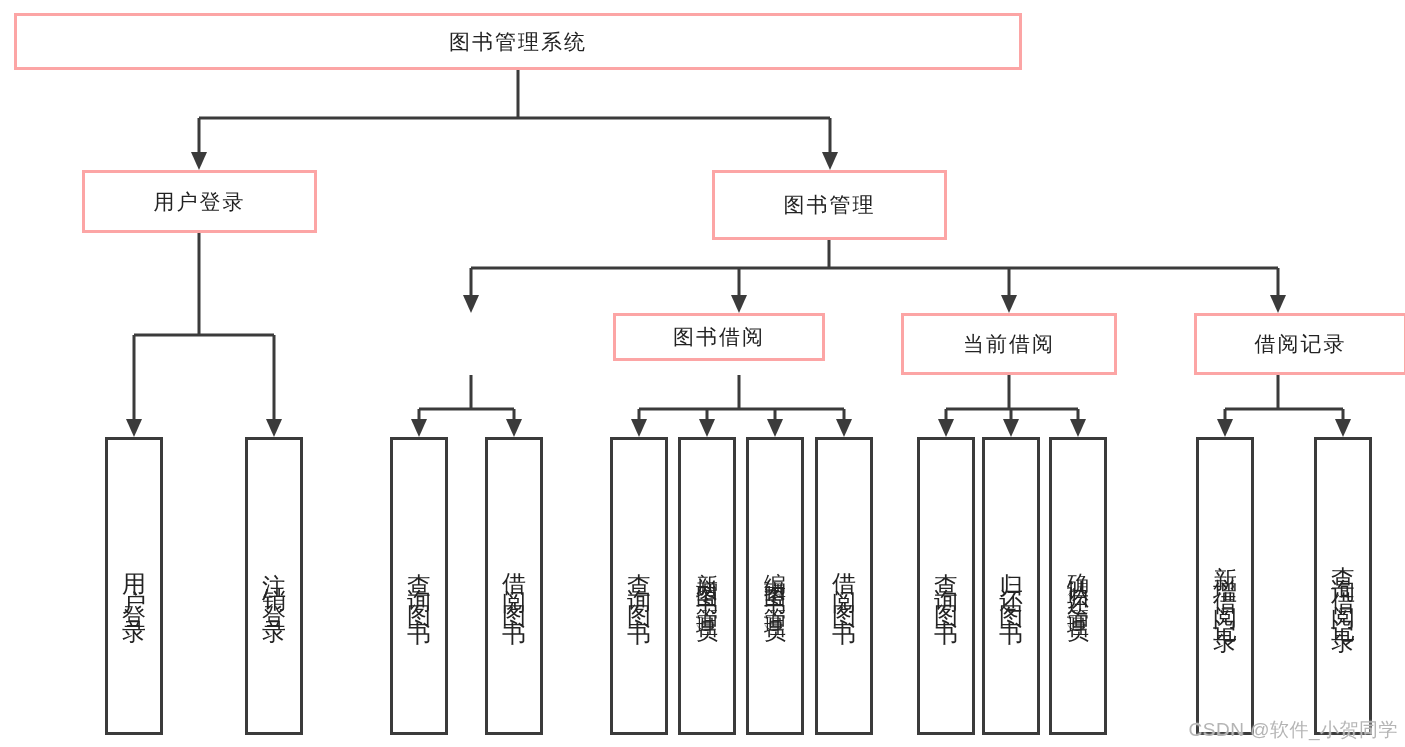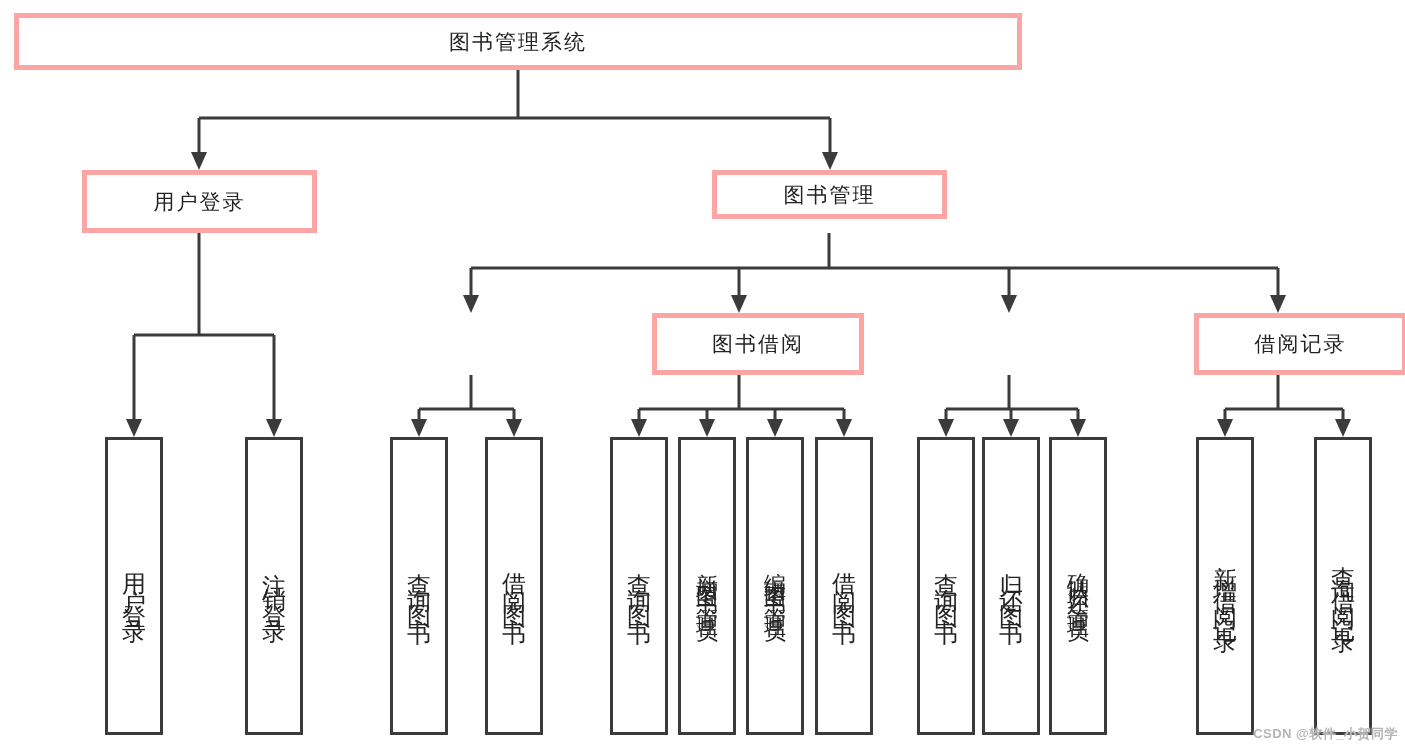--- a/index.html
+++ b/index.html
@@ -16,21 +16,21 @@
     position: absolute;
     left: 0; top: 0;
     width: 1405px; height: 747px;
   }
   #wires path { stroke: #3b3b3b; stroke-width: 3; fill: none; }
   #wires polygon { fill: #3b3b3b; stroke: none; }
   .hbox {
     position: absolute;
     box-sizing: border-box;
     background: #ffffff;
-    border: 5px solid #fca5a5;
+    border: 3px solid #fca5a5;
     display: flex;
     align-items: center;
     justify-content: center;
     font-size: 21px;
     letter-spacing: 2px;
     white-space: nowrap;
   }
   .vbox {
     position: absolute;
     box-sizing: border-box;
@@ -47,26 +47,25 @@
     font-size: 24px;
     letter-spacing: 16px;
     white-space: nowrap;
   }
   .vbox.med  { letter-spacing: 13px; }
   .vbox.long { font-size: 22px; letter-spacing: 7px; }
   #watermark {
     position: absolute;
     right: 7px;
     bottom: 4px;
-    font-size: 13px;
+    font-size: 19px;
     letter-spacing: 0.5px;
     color: #b5b5b5;
     white-space: nowrap;
     text-shadow: 0 0 2px #ffffff;
-    font-weight: bold;
   }
 </style>
 </head>
 <body>
 
 <div id="stage">
 
   <svg id="wires" viewBox="0 0 1405 747" xmlns="http://www.w3.org/2000/svg" aria-hidden="true">
     <g>
       <path d="M518,70 V118 M199,118 H830 M199,118 V154 M830,118 V154"></path>
@@ -106,23 +105,24 @@
     <g>
       <path d="M1278,375 V409 M1225,409 H1343 M1225,409 V421 M1343,409 V421"></path>
       <polygon points="1217,419 1233,419 1225,437"></polygon>
       <polygon points="1335,419 1351,419 1343,437"></polygon>
     </g>
   </svg>
 
   <div class="hbox" style="left:14px; top:13px; width:1008px; height:57px;">图书管理系统</div>
 
   <div class="hbox" style="left:82px; top:170px; width:235px; height:63px;">用户登录</div>
-  <div class="hbox" style="left:712px; top:170px; width:235px; height:49px;">图书管理</div>
+  <div class="hbox" style="left:712px; top:170px; width:235px; height:70px;">图书管理</div>
 
-  <div class="hbox" style="left:652px; top:313px; width:212px; height:62px;">图书借阅</div>
+  <div class="hbox" style="left:613px; top:313px; width:212px; height:48px;">图书借阅</div>
+  <div class="hbox" style="left:901px; top:313px; width:216px; height:62px;">当前借阅</div>
   <div class="hbox" style="left:1172px; top:313px; width:213px; height:62px;margin-left:22px;">借阅记录</div>
 
   <div class="vbox" style="left:105px;">用户登录</div>
   <div class="vbox" style="left:245px;">注销登录</div>
 
   <div class="vbox" style="left:390px;">查询图书</div>
   <div class="vbox" style="left:485px;">借阅图书</div>
 
   <div class="vbox" style="left:610px;">查询图书</div>
   <div class="vbox long" style="left:678px;">新增图书（管理员）</div>

